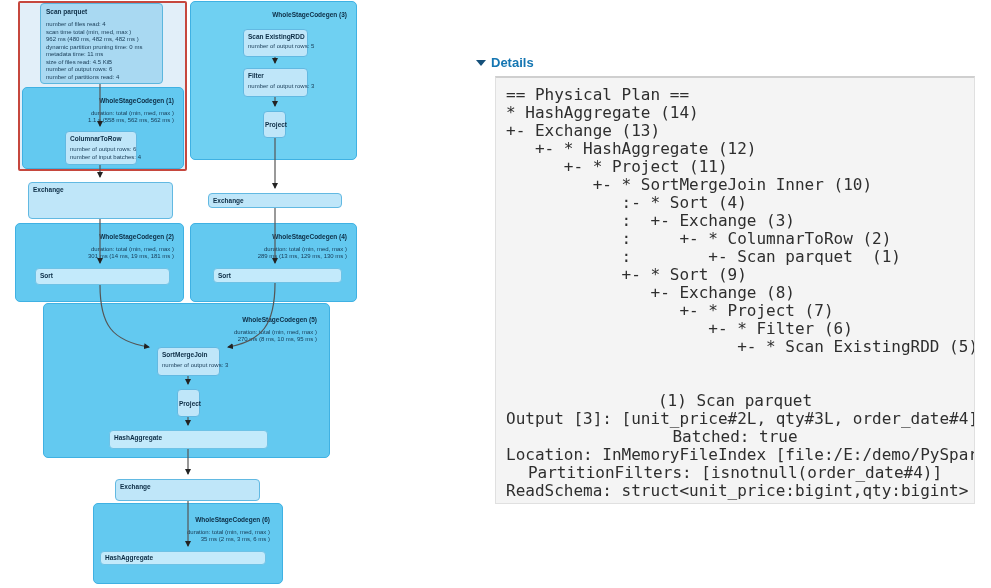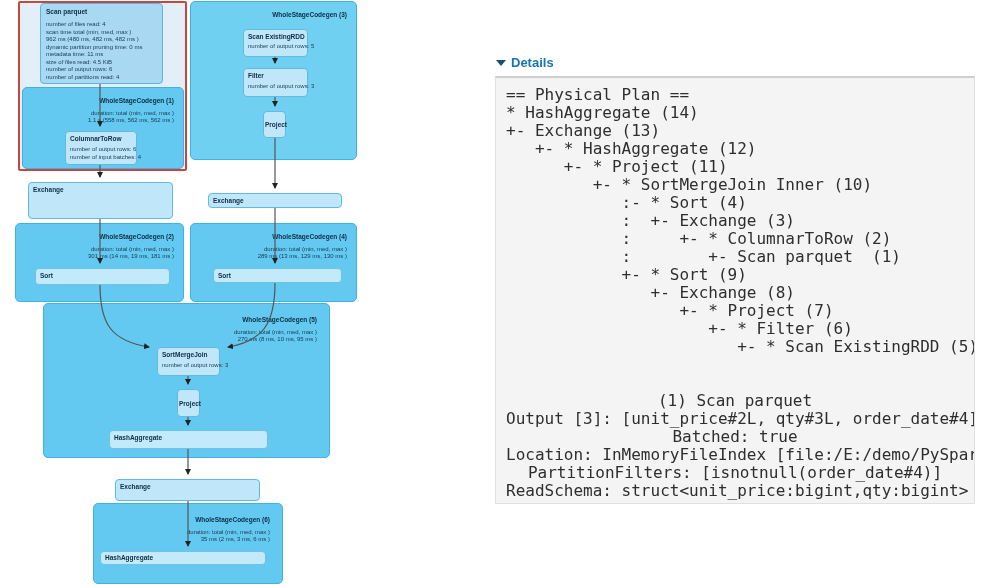--- a/index.html
+++ b/index.html
@@ -31,21 +31,21 @@
   }
   .node.inner { background:#c3eafB; border-color:#6ec2e6; }
   .node.pale  { background:#bfe6f9; border-color:#62b9e2; }
   .node-title { font-size:6.5px; font-weight:bold; white-space:nowrap; color:#0d2d45; }
   .node-title.center { text-align:center; }
   .node-stats { margin-top:6px; font-size:6px; line-height:7.5px; color:#173a55; white-space:nowrap; }
   .node-stats div { white-space:nowrap; }
   svg.edges { position:absolute; left:0; top:0; z-index:4; pointer-events:none; }
   
   .details-header {
-    position:absolute; left:496px; top:55px; z-index:5;
+    position:absolute; left:476px; top:55px; z-index:5;
     font-size:13px; font-weight:bold; color:#1576b2; cursor:pointer;
     display:flex; align-items:center; gap:5px;
   }
   .details-caret {
     width:0; height:0; border-left:5px solid transparent; border-right:5px solid transparent;
     border-top:6px solid #15507a; display:inline-block;
   }
   .details-panel {
     position:absolute; left:495px; top:76px; width:480px; height:428px; z-index:5;
     background:#f4f4f4; border:1px solid #e0e0e0; border-top:2px solid #cfcfcf;

